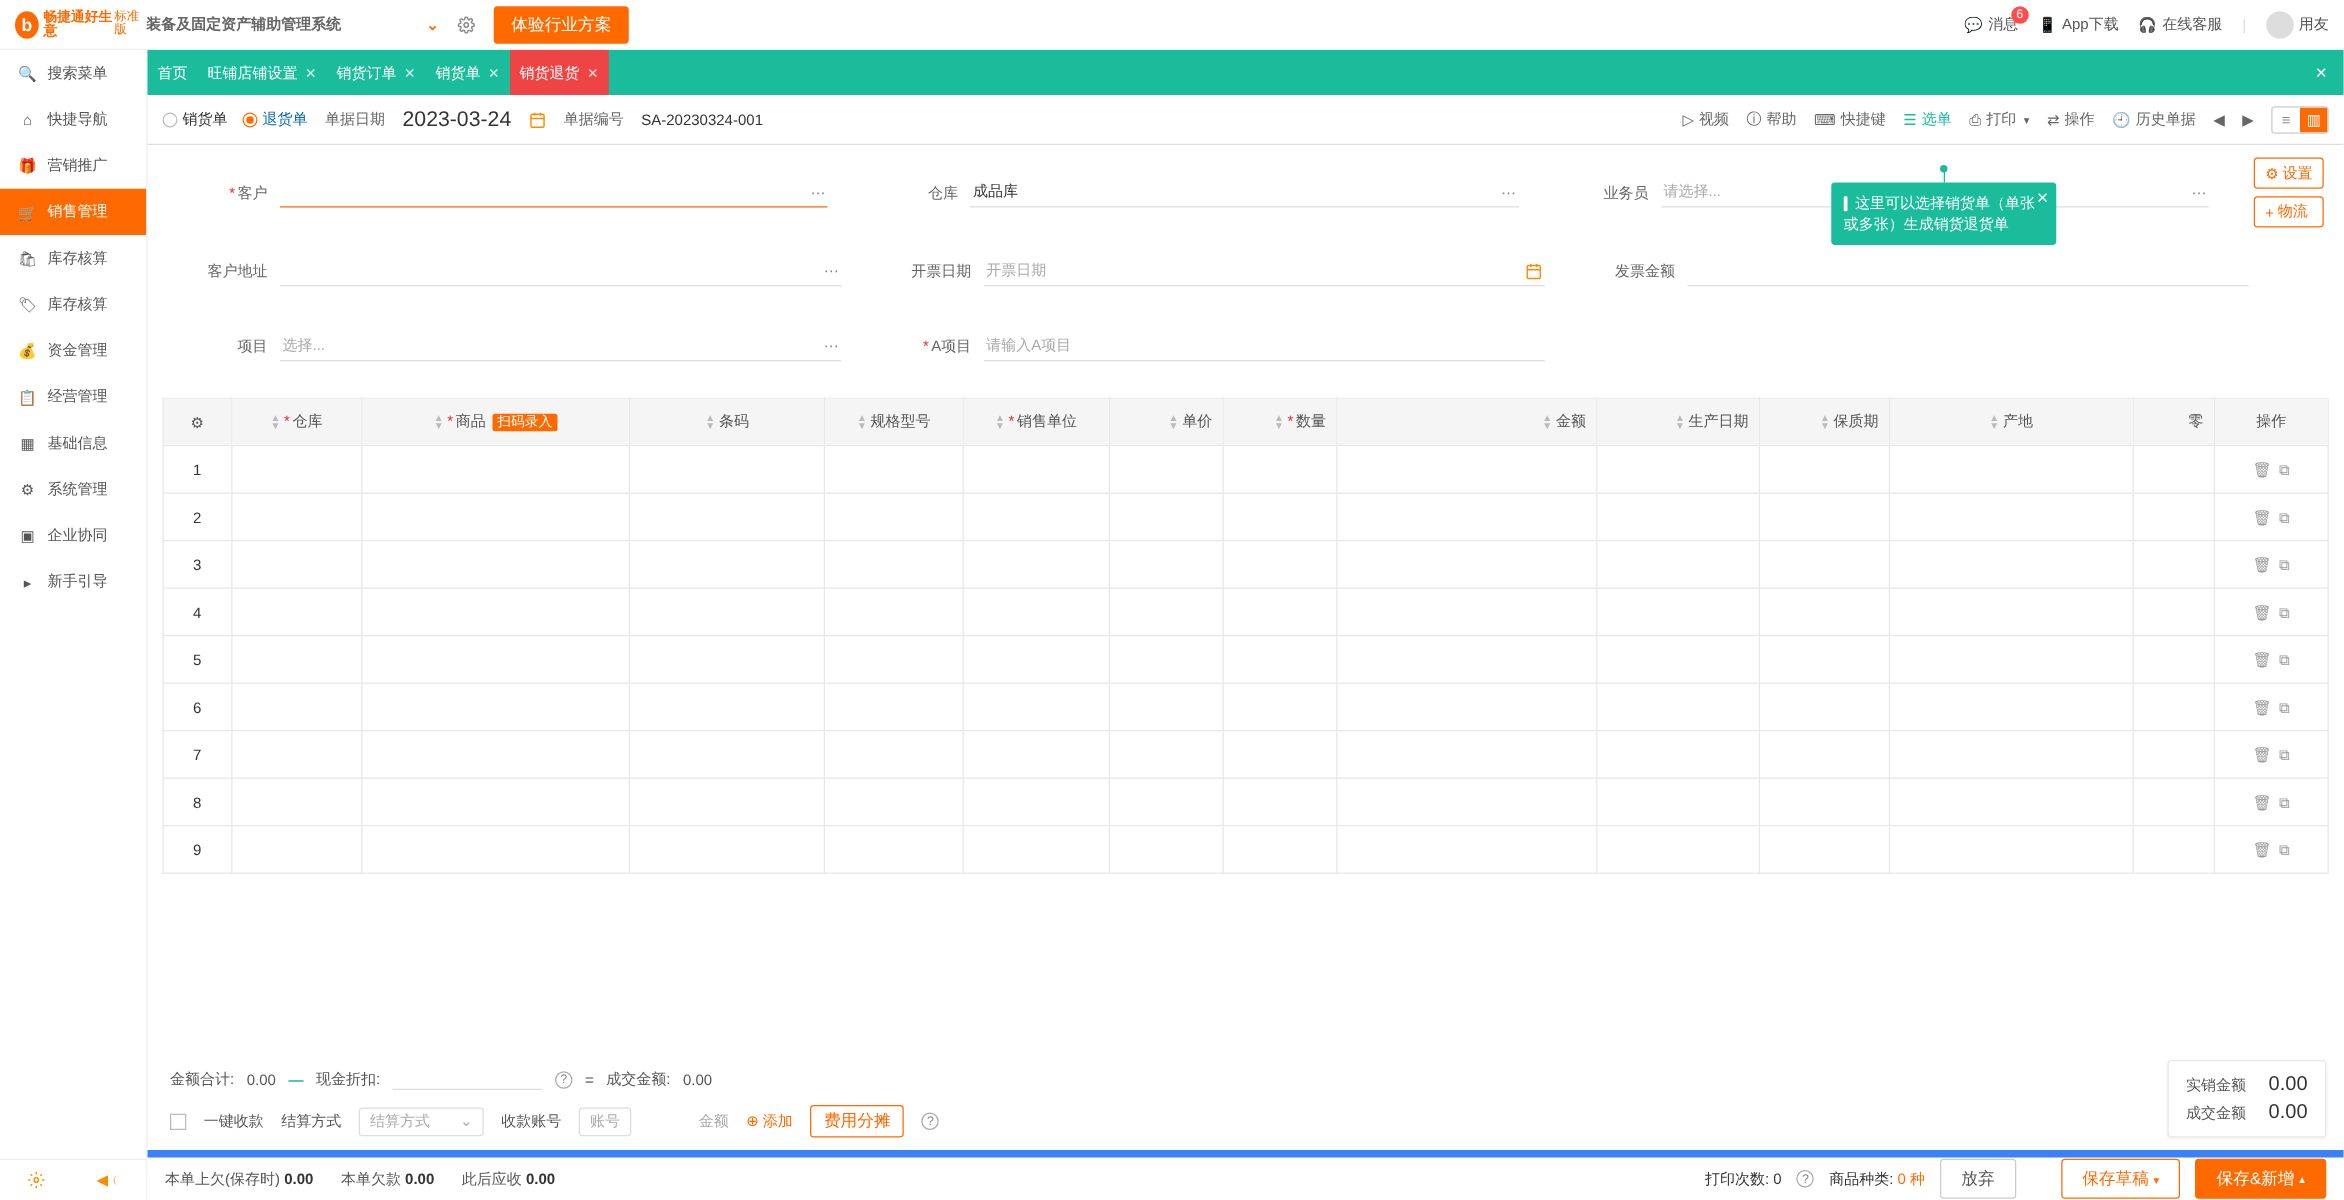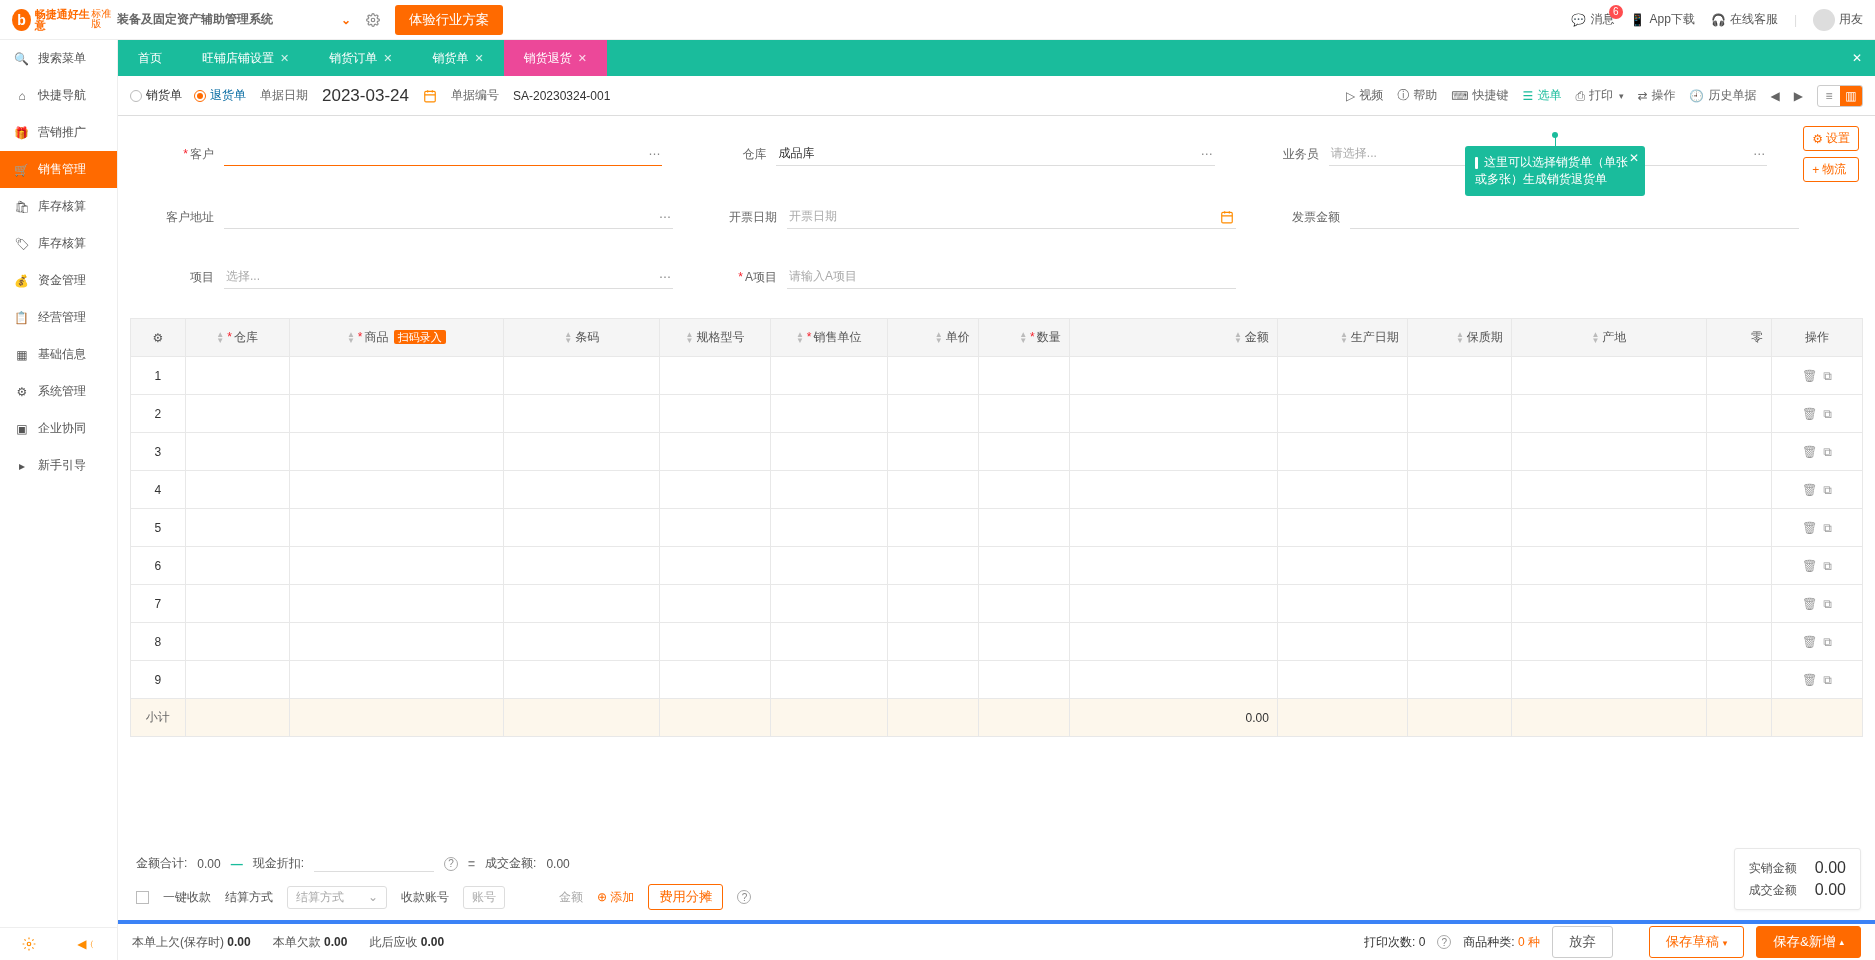--- a/index.html
+++ b/index.html
@@ -33,22 +33,22 @@
 .menu-item.active { background: #ff6a00; color: #fff; }
 .menu-icon { width: 16px; height: 16px; display: flex; align-items: center; justify-content: center; }
 .sidebar-footer { display: flex; border-top: 1px solid #eee; }
 .sidebar-footer div { flex: 1; height: 32px; display: flex; align-items: center; justify-content: center; color: #ff8c00; cursor: pointer; }
 
 
 .main { flex: 1; display: flex; flex-direction: column; min-width: 0; position: relative; }
 
 
 .tabs-bar { height: 36px; background: #1abc9c; display: flex; align-items: stretch; color: #fff; }
-.tab { padding: 0 20px; display: flex; align-items: center; gap: 6px; cursor: pointer; position: relative; }
-.tab.active { background: #ec4899; justify-content: center; }
+.tab { padding: 0 8px; display: flex; align-items: center; gap: 6px; cursor: pointer; position: relative; }
+.tab.active { background: #ef4444; justify-content: center; }
 .tab-close { font-size: 11px; opacity: .8; }
 .tabs-close-all { margin-left: auto; width: 36px; display: flex; align-items: center; justify-content: center; cursor: pointer; }
 
 
 .sub-header { display: flex; align-items: center; height: 40px; padding: 0 12px; border-bottom: 1px solid #ddd; gap: 14px; }
 .radio-group { display: flex; gap: 12px; }
 .radio { display: flex; align-items: center; gap: 4px; cursor: pointer; }
 .radio-dot { width: 12px; height: 12px; border: 1px solid #bbb; border-radius: 50%; display: inline-block; position: relative; }
 .radio.checked .radio-dot { border-color: #ff6a00; }
 .radio.checked .radio-dot::after { content: ""; width: 6px; height: 6px; background: #ff6a00; border-radius: 50%; position: absolute; top: 2px; left: 2px; }
@@ -101,21 +101,21 @@
 .dash { color: #1abc9c; font-weight: bold; }
 .q-icon { width: 14px; height: 14px; border: 1px solid #aaa; border-radius: 50%; display: inline-flex; align-items: center; justify-content: center; font-size: 10px; color: #888; }
 .eq-icon { color: #888; font-weight: bold; }
 .summary-2 { padding: 6px 18px 10px; display: flex; align-items: center; gap: 14px; color: #555; }
 .chk { width: 13px; height: 13px; border: 1px solid #bbb; display: inline-block; }
 .sel-light { border: 1px solid #ddd; padding: 2px 8px; border-radius: 3px; color: #aaa; display: inline-flex; align-items: center; gap: 24px; }
 .add-link { color: #ff6a00; display: inline-flex; align-items: center; gap: 3px; cursor: pointer; }
 .fee-btn { border: 1px solid #ff6a00; color: #ff6a00; padding: 3px 10px; border-radius: 3px; background: #fff; cursor: pointer; }
 
 
-.footer-bar { height: 40px; border-top: 4px solid #3b82f6; display: flex; align-items: center; padding: 0 14px; gap: 20px; background: #fff; }
+.footer-bar { height: 40px; border-top: 6px solid #3b82f6; display: flex; align-items: center; padding: 0 14px; gap: 20px; background: #fff; }
 .footer-left { display: flex; gap: 22px; color: #555; }
 .footer-left b { color: #333; }
 .footer-right { margin-left: auto; display: flex; align-items: center; gap: 12px; }
 .btn { padding: 6px 16px; border-radius: 3px; cursor: pointer; border: 1px solid #ccc; background: #fff; color: #555; }
 .btn.orange-outline { border-color: #ff6a00; color: #ff6a00; margin-left: 24px; }
 .btn.orange { background: #ff6a00; border-color: #ff6a00; color: #fff; display: inline-flex; align-items: center; gap: 4px; }
 
 
 .totals-card { position: absolute; right: 14px; bottom: 50px; border: 1px solid #e8e8e8; background: #fff; padding: 8px 14px; border-radius: 3px; box-shadow: 0 1px 3px rgba(0,0,0,.05); }
 .totals-card div { display: flex; gap: 18px; justify-content: space-between; color: #555; line-height: 22px; }
@@ -609,36 +609,20 @@
               <td></td>
               <td></td>
               <td></td>
               <td></td>
               <td></td>
               <td></td>
               <td></td>
               <td></td>
               <td class="col-ops"><span class="row-op">🗑</span><span class="row-op">⧉</span></td>
             </tr>
-            <tr class="subtotal">
-              <td class="subtotal-label">小计</td>
-              <td></td>
-              <td></td>
-              <td></td>
-              <td></td>
-              <td></td>
-              <td></td>
-              <td></td>
-              <td class="amt-cell">0.00</td>
-              <td></td>
-              <td></td>
-              <td></td>
-              <td></td>
-              <td></td>
-            </tr>
           </tbody>
       </table>
     </div>
 
     <div class="summary-1">
       <span>金额合计:</span>
       <span>0.00</span>
       <span class="dash">—</span>
       <span>现金折扣:</span>
       <input type="text" style="width: 120px; border-top: none; border-right: none; border-left: none; border-image: initial; border-bottom: 1px solid rgb(221, 221, 221); outline: none;">

